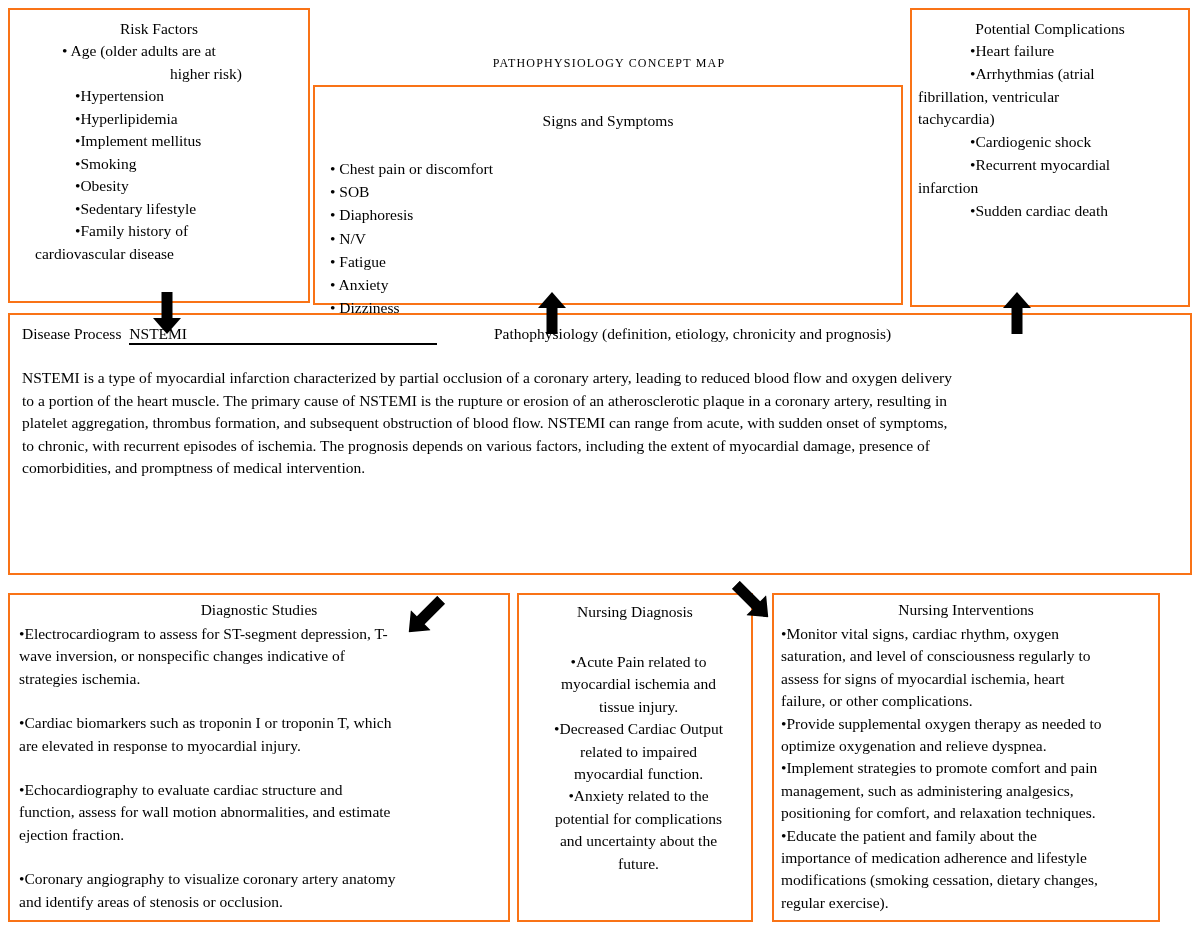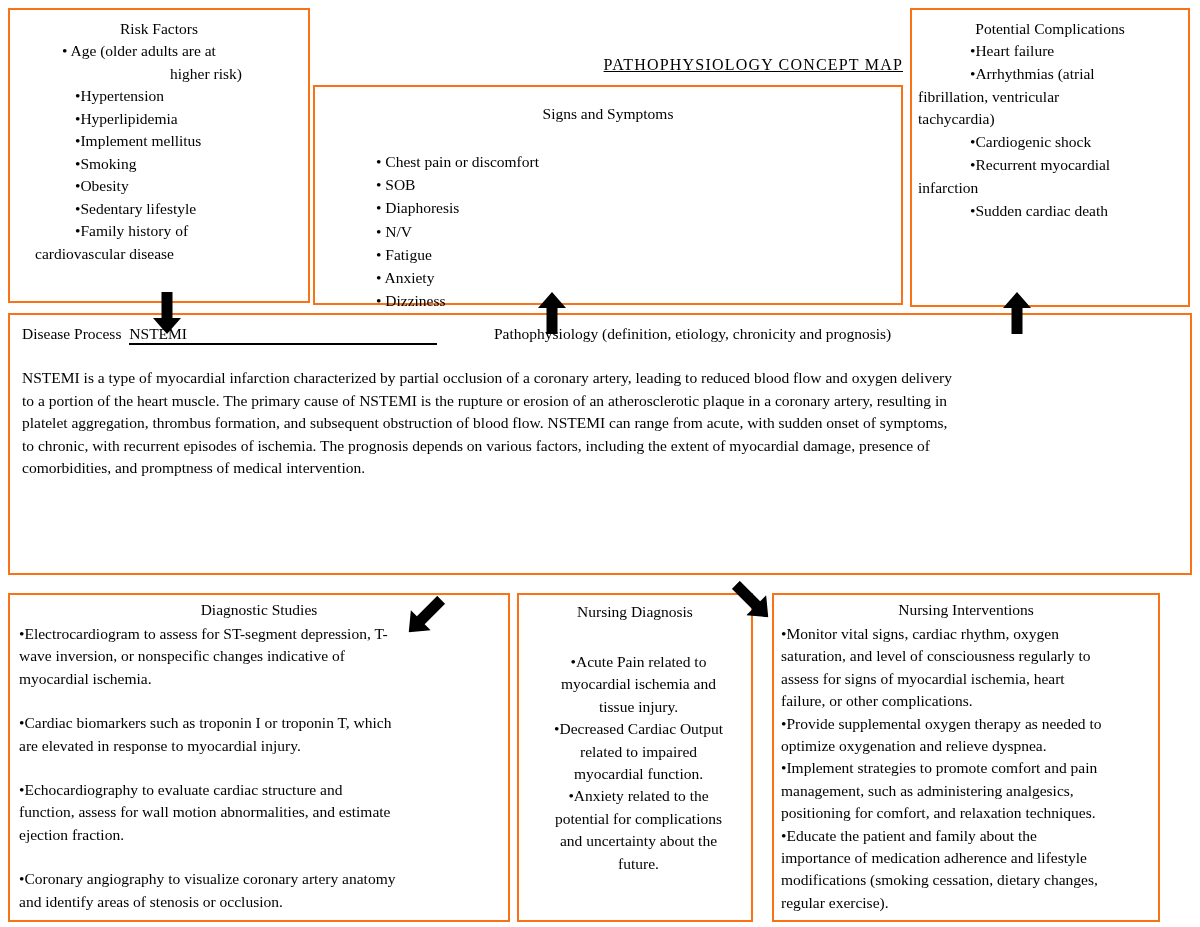--- a/index.html
+++ b/index.html
@@ -7,36 +7,36 @@
     position:relative; width:1200px; height:927px; background:#ffffff;
     font-family:"Liberation Serif","DejaVu Serif",serif; color:#000;
     font-size:15.5px; overflow:hidden;
   }
   .box { position:absolute; border:2px solid #f97316; background:#fff; box-sizing:border-box; }
   .box-title { text-align:center; line-height:22px; white-space:nowrap; }
   .line { white-space:nowrap; }
 
   
   .map-title {
-    position:absolute; left:315px; top:56px; width:588px; text-align:right;
-    font-size:16px; letter-spacing:1.2px; white-space:nowrap;text-decoration:underline;
+    position:absolute; left:315px; top:56px; width:588px; text-align:center;
+    font-size:12px; letter-spacing:1.2px; white-space:nowrap;
   }
 
   
   .rf-box { left:8px; top:8px; width:302px; height:295px; }
   .rf-box .box-title { padding-top:8px; }
   .rf-line { line-height:22.5px; padding-left:65px; }
   .rf-age  { padding-left:52px; }
   .rf-wrap { padding-left:94px;text-align:center; }
   .rf-flush{ padding-left:25px; }
 
   
   .sns-box { left:313px; top:85px; width:590px; height:220px; }
-  .sns-box .box-title { padding-top:16px; }
-  .sns-list { margin-top:25px;margin-left:46px; }
+  .sns-box .box-title { padding-top:23px; }
+  .sns-list { margin-top:25px; }
   .sns-line { line-height:23.2px; padding-left:15px; }
 
   
   .pc-box { left:910px; top:8px; width:280px; height:299px; }
   .pc-box .box-title { padding-top:8px; }
   .pc-line { line-height:22.8px; padding-left:58px; }
   .pc-flush{ padding-left:6px; }
 
   
   .dp-box { left:8px; top:313px; width:1184px; height:262px; }
@@ -133,21 +133,21 @@
       <div class="line">comorbidities, and promptness of medical intervention.</div>
     </div>
   </div>
 
   <div class="box ds-box">
     <div class="box-title">Diagnostic Studies</div>
     <div class="ds-body">
       <div class="ds-item">
         <div class="line">•Electrocardiogram to assess for ST-segment depression, T-</div>
         <div class="line">wave inversion, or nonspecific changes indicative of</div>
-        <div class="line">myocardial ischemia.</div>
+        <div class="line">strategies ischemia.</div>
       </div>
       <div class="ds-item">
         <div class="line">•Cardiac biomarkers such as troponin I or troponin T, which</div>
         <div class="line">are elevated in response to myocardial injury.</div>
       </div>
       <div class="ds-item">
         <div class="line">•Echocardiography to evaluate cardiac structure and</div>
         <div class="line">function, assess for wall motion abnormalities, and estimate</div>
         <div class="line">ejection fraction.</div>
       </div>

